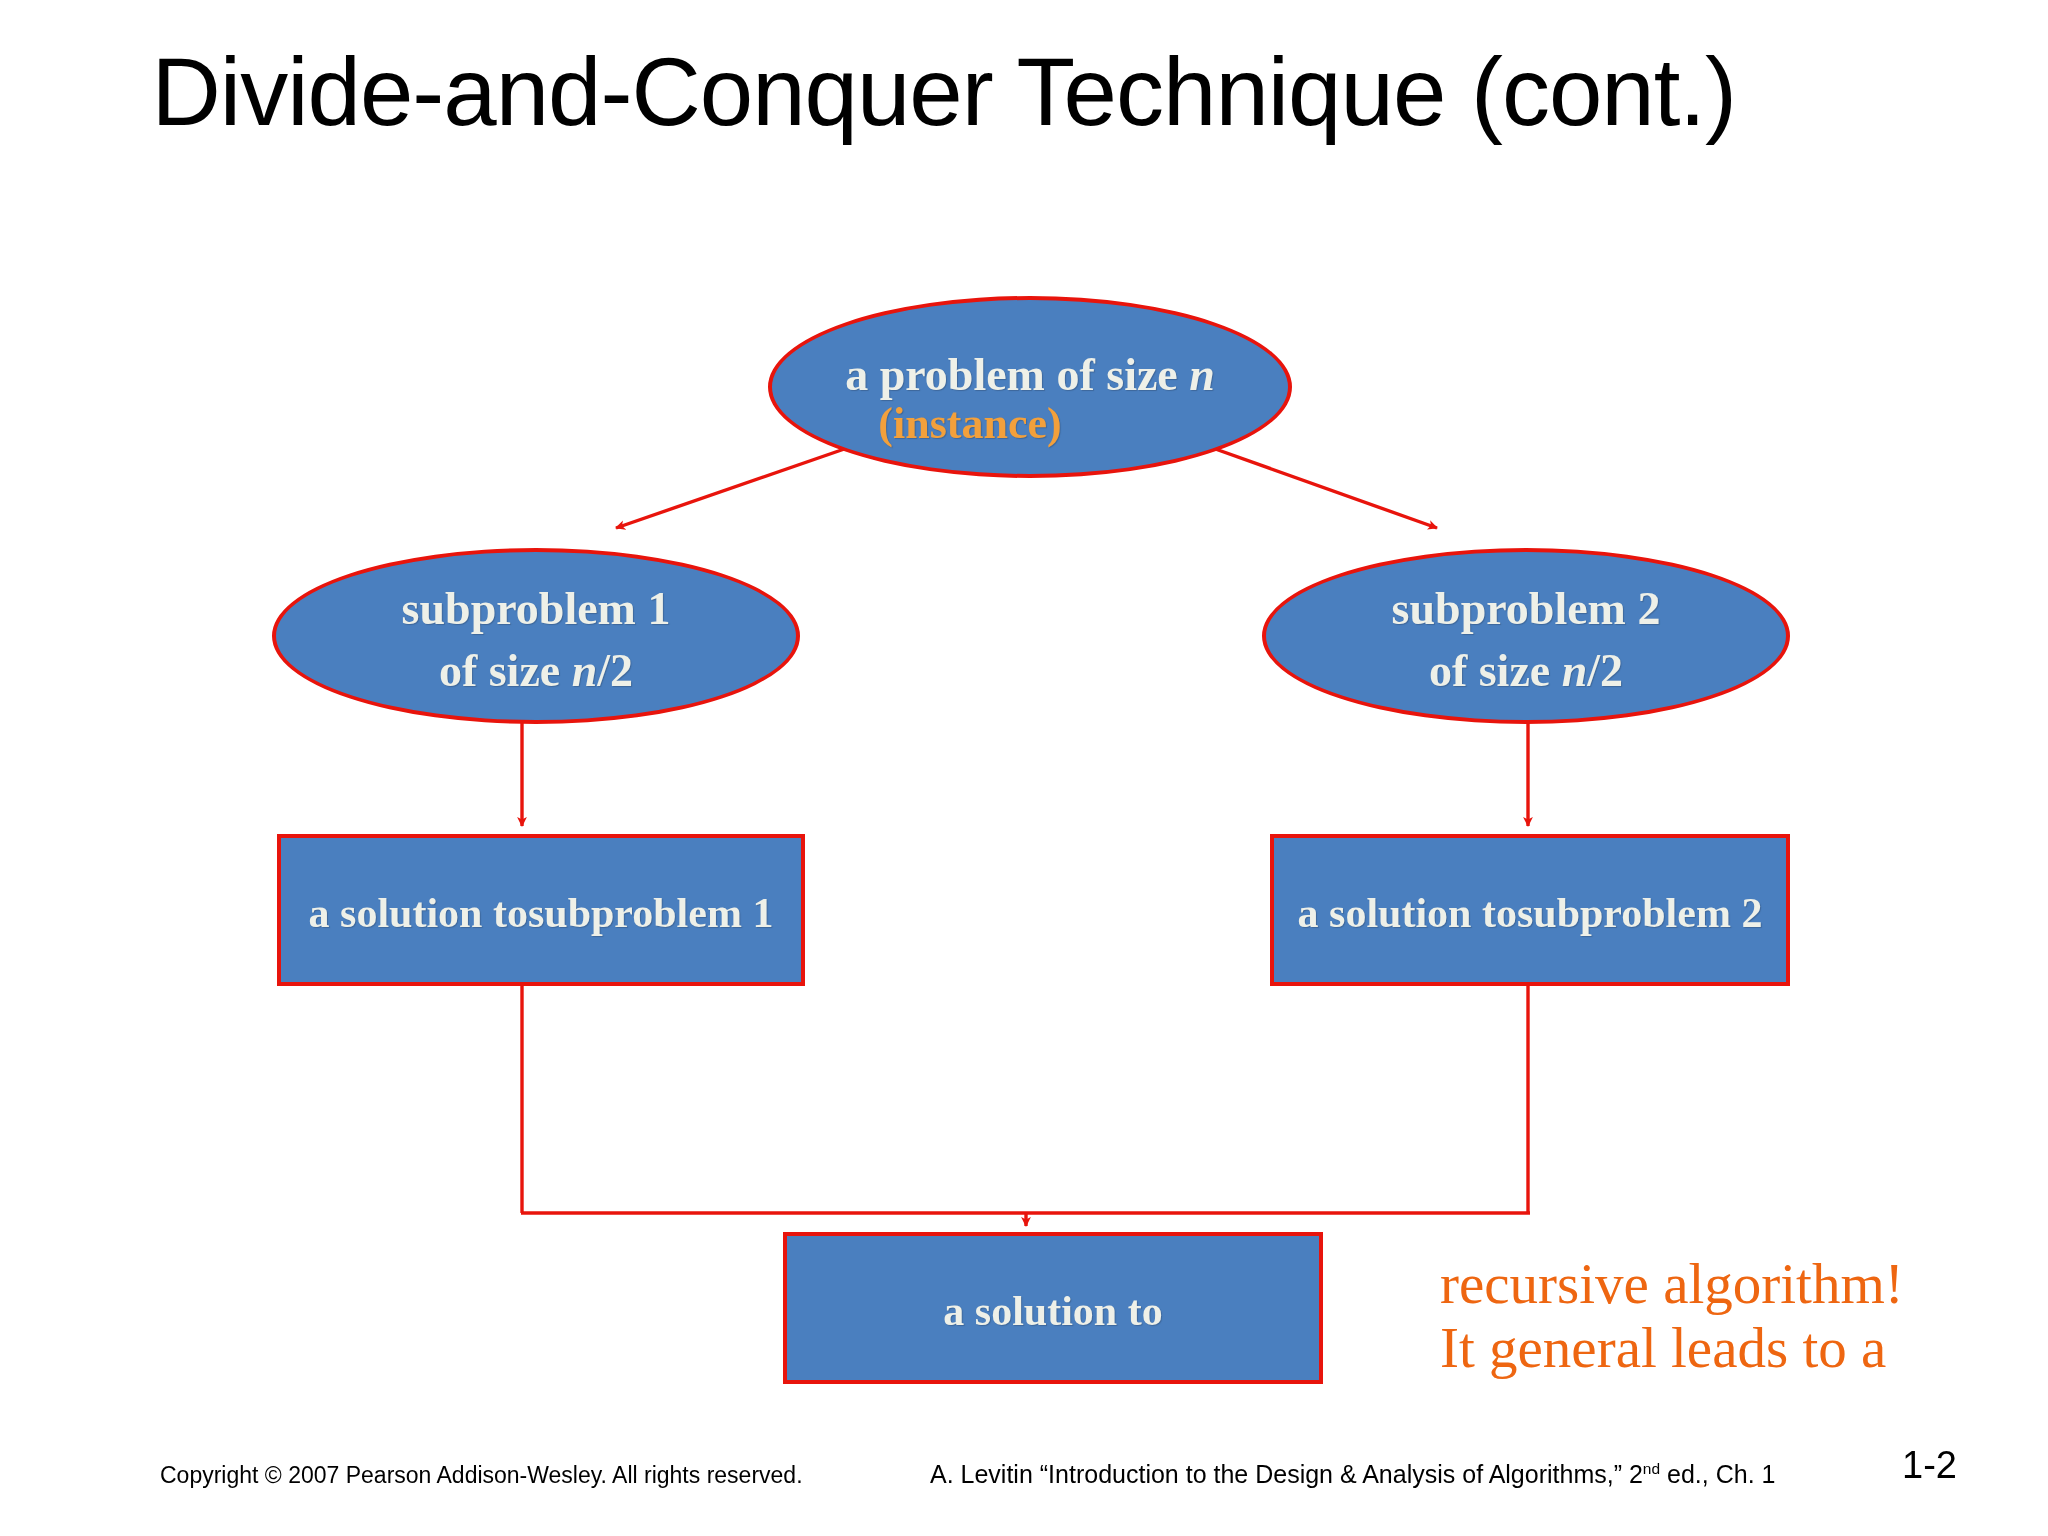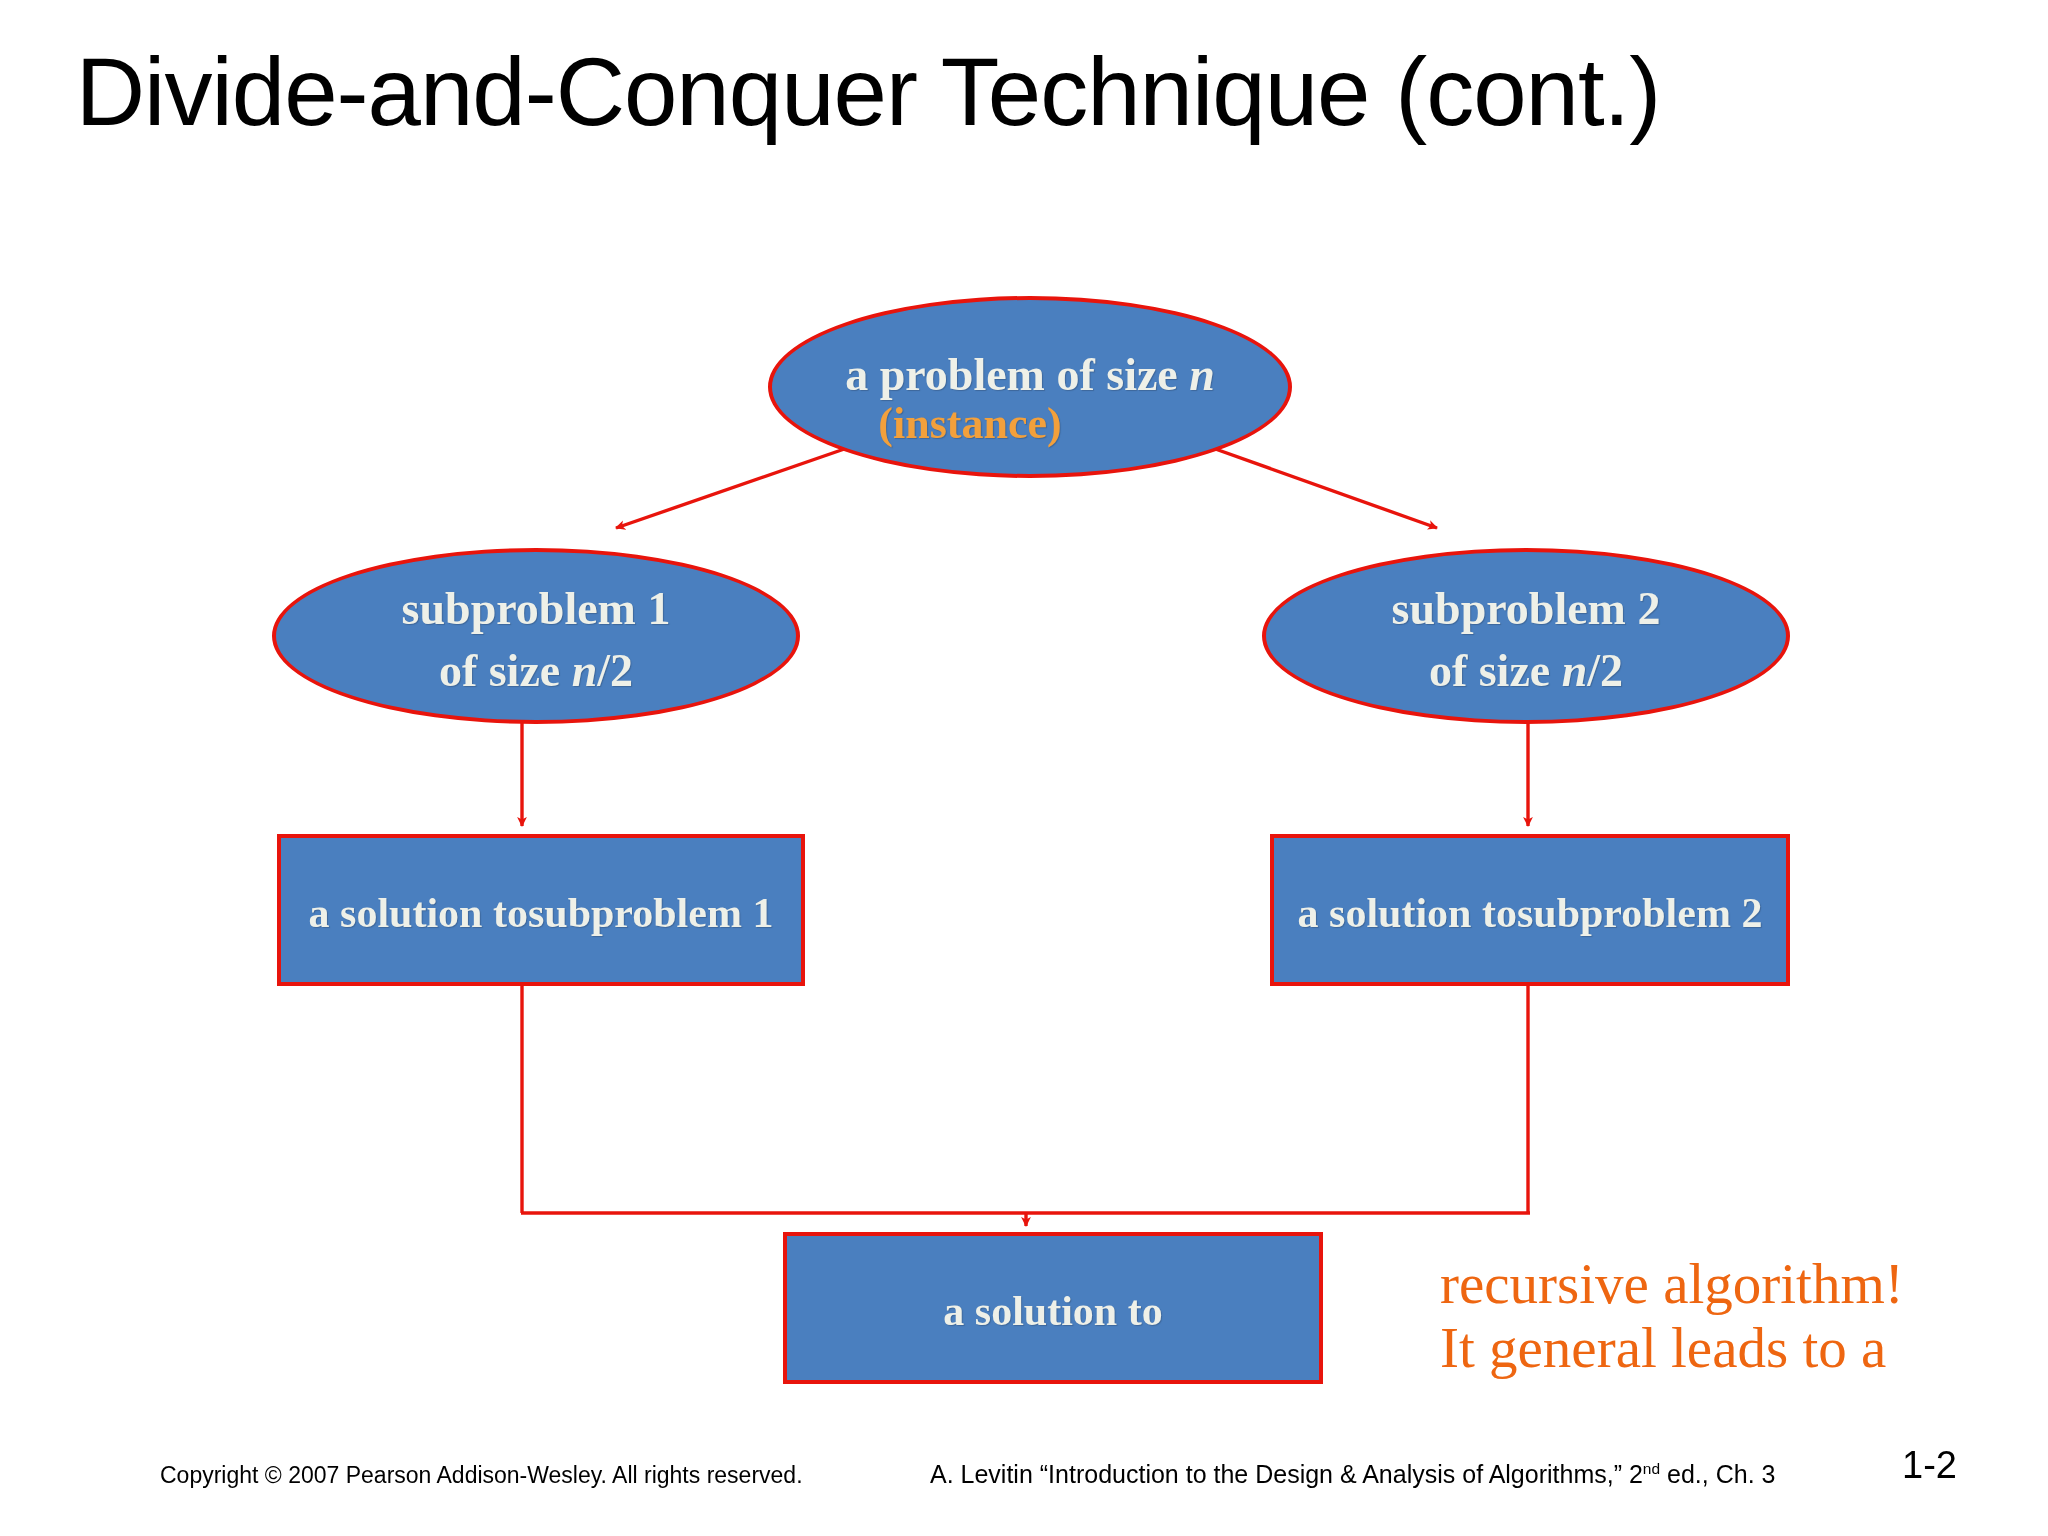--- a/index.html
+++ b/index.html
@@ -14,21 +14,21 @@
     overflow: hidden;
     font-family: "Liberation Sans", sans-serif;
   }
 
   
   #slide-title {
     position: absolute;
     left: 0;
     top: 42px;
     width: 1736px;
-    text-align: center;
+    text-align: right;
     font-family: "Liberation Sans", sans-serif;
     font-size: 96px;
     font-weight: 400;
     letter-spacing: -1px;
     color: #000000;
     line-height: 1.05;
     white-space: nowrap;
   }
 
   
@@ -247,16 +247,16 @@
 </div>
 
 <div id="recursive-note">
   <div>recursive algorithm!</div>
   <div>It general leads to a</div>
 </div>
 
 <div class="footer-text" id="footer-copyright">Copyright © 2007 Pearson Addison-Wesley. All rights reserved.</div>
 
 <div class="footer-text" id="footer-citation">
-  <span>A. Levitin “Introduction to the Design &amp; Analysis of Algorithms,” 2</span><sup>nd</sup><span> ed., Ch. 3</span>
+  <span>A. Levitin “Introduction to the Design &amp; Analysis of Algorithms,” 2</span><sup>nd</sup><span> ed., Ch. 1</span>
 </div>
 
 <div class="footer-text" id="footer-page-number">1-2</div>
 
 </body></html>

